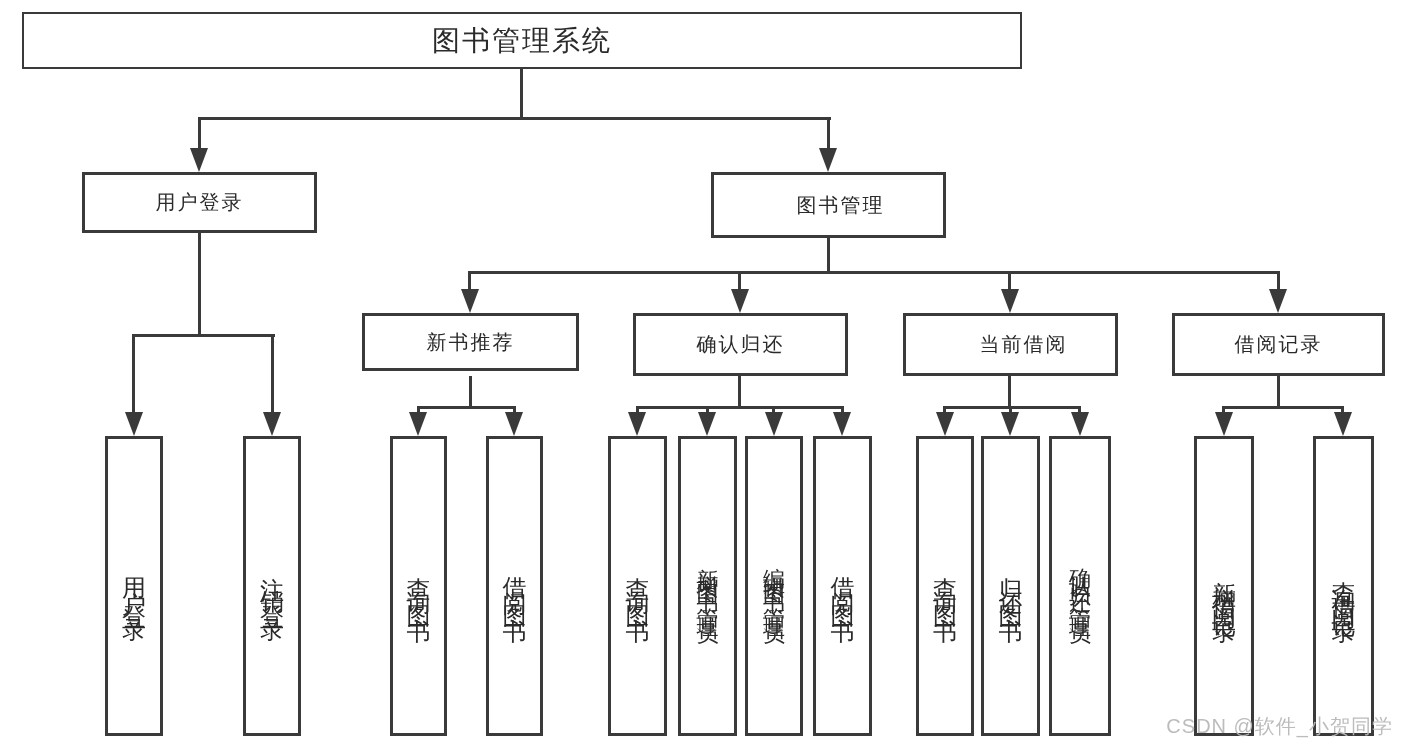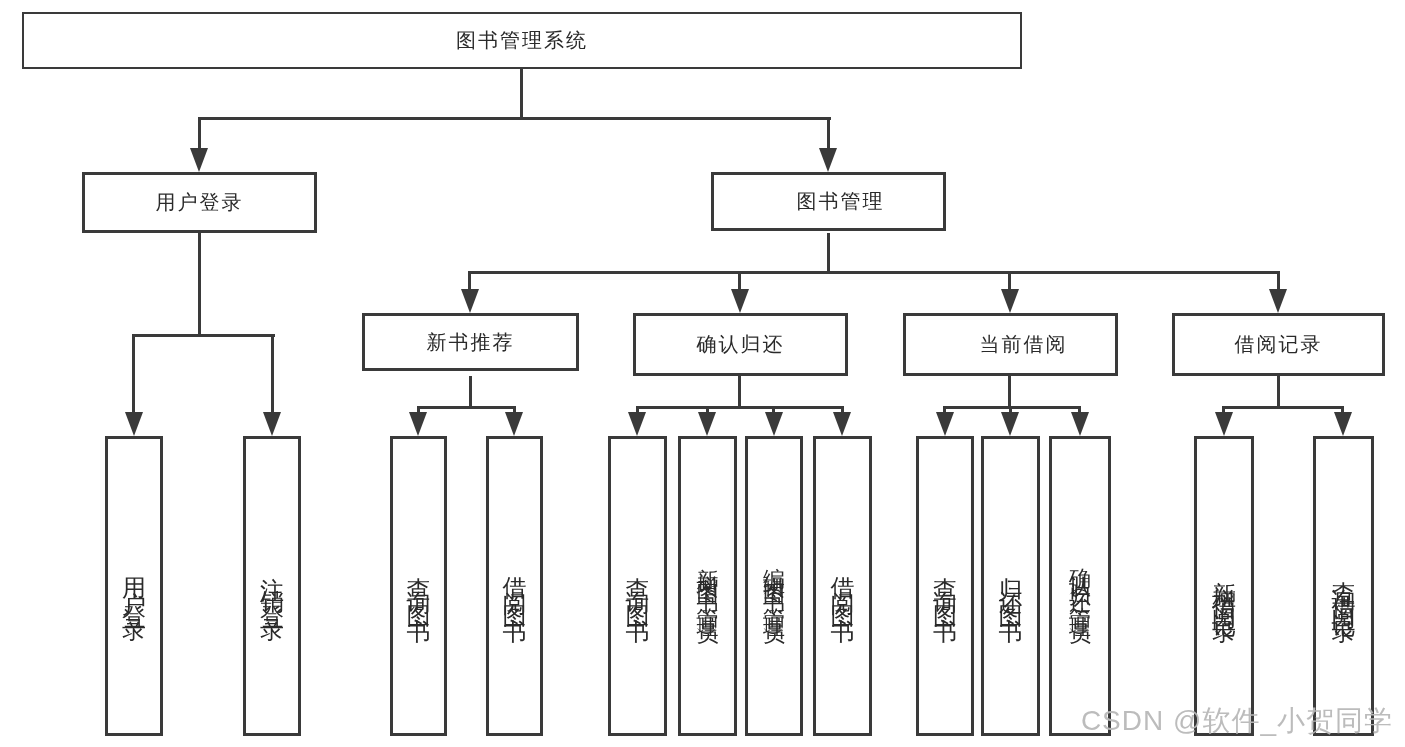--- a/index.html
+++ b/index.html
@@ -7,36 +7,36 @@
     position:relative;width:1405px;height:747px;background:#ffffff;
     font-family:"Liberation Sans","DejaVu Sans",sans-serif;
     color:#2a2a2a;overflow:hidden;
   }
   .box{
     position:absolute;box-sizing:border-box;background:#ffffff;
     border:3px solid #3a3a3a;display:flex;align-items:center;justify-content:center;
     z-index:2;
   }
   .hbox{font-size:20px;letter-spacing:2px;}
-  .root{border-width:2px;font-size:20px;}
+  .root{border-width:2px;font-size:28px;}
   .vbox{
     writing-mode:vertical-rl;text-orientation:mixed;
     font-size:24px;letter-spacing:14px;line-height:1;
   }
   .ls6{letter-spacing:8px;}
   .ls9{font-size:22px;letter-spacing:8px;}
   .ln{position:absolute;background:#3a3a3a;z-index:1;}
   .ar{
     position:absolute;width:0;height:0;z-index:1;
     border-left:9px solid transparent;border-right:9px solid transparent;
     border-top:24px solid #3a3a3a;
   }
   .wm{
     position:absolute;right:12px;bottom:7px;z-index:5;
-    font-size:28px;color:rgba(184,184,184,0.95);letter-spacing:1px;
+    font-size:20px;color:rgba(184,184,184,0.95);letter-spacing:1px;
     white-space:nowrap;
   }
 </style>
 </head>
 <body>
 
 <div id="stage">
 
   <div class="ln" style="left:520px;top:68px;width:3px;height:51px;"></div>
   <div class="ln" style="left:198px;top:117px;width:633px;height:3px;"></div>
@@ -93,21 +93,21 @@
   <div class="ln" style="left:1277px;top:376px;width:3px;height:32px;"></div>
   <div class="ln" style="left:1222px;top:406px;width:122px;height:3px;"></div>
   <div class="ln" style="left:1222px;top:406px;width:3px;height:10px;"></div>
   <div class="ar" style="left:1215px;top:412px;"></div>
   <div class="ln" style="left:1341px;top:406px;width:3px;height:10px;"></div>
   <div class="ar" style="left:1334px;top:412px;"></div>
 
   <div class="box hbox root" style="left:22px;top:12px;width:1000px;height:57px;">图书管理系统</div>
 
   <div class="box hbox" style="left:82px;top:172px;width:235px;height:61px;">用户登录</div>
-  <div class="box hbox" style="left:711px;top:172px;width:235px;height:59px;padding-left:24px;">图书管理</div>
+  <div class="box hbox" style="left:711px;top:172px;width:235px;height:66px;padding-left:24px;">图书管理</div>
 
   <div class="box hbox" style="left:362px;top:313px;width:217px;height:58px;">新书推荐</div>
   <div class="box hbox" style="left:633px;top:313px;width:215px;height:63px;">确认归还</div>
   <div class="box hbox" style="left:903px;top:313px;width:215px;height:63px;padding-left:26px;">当前借阅</div>
   <div class="box hbox" style="left:1172px;top:313px;width:213px;height:63px;">借阅记录</div>
 
   <div class="box vbox" style="left:105px;top:436px;width:58px;height:300px;">用户登录</div>
   <div class="box vbox" style="left:243px;top:436px;width:58px;height:300px;">注销登录</div>
 
   <div class="box vbox" style="left:390px;top:436px;width:57px;height:300px;">查询图书</div>

